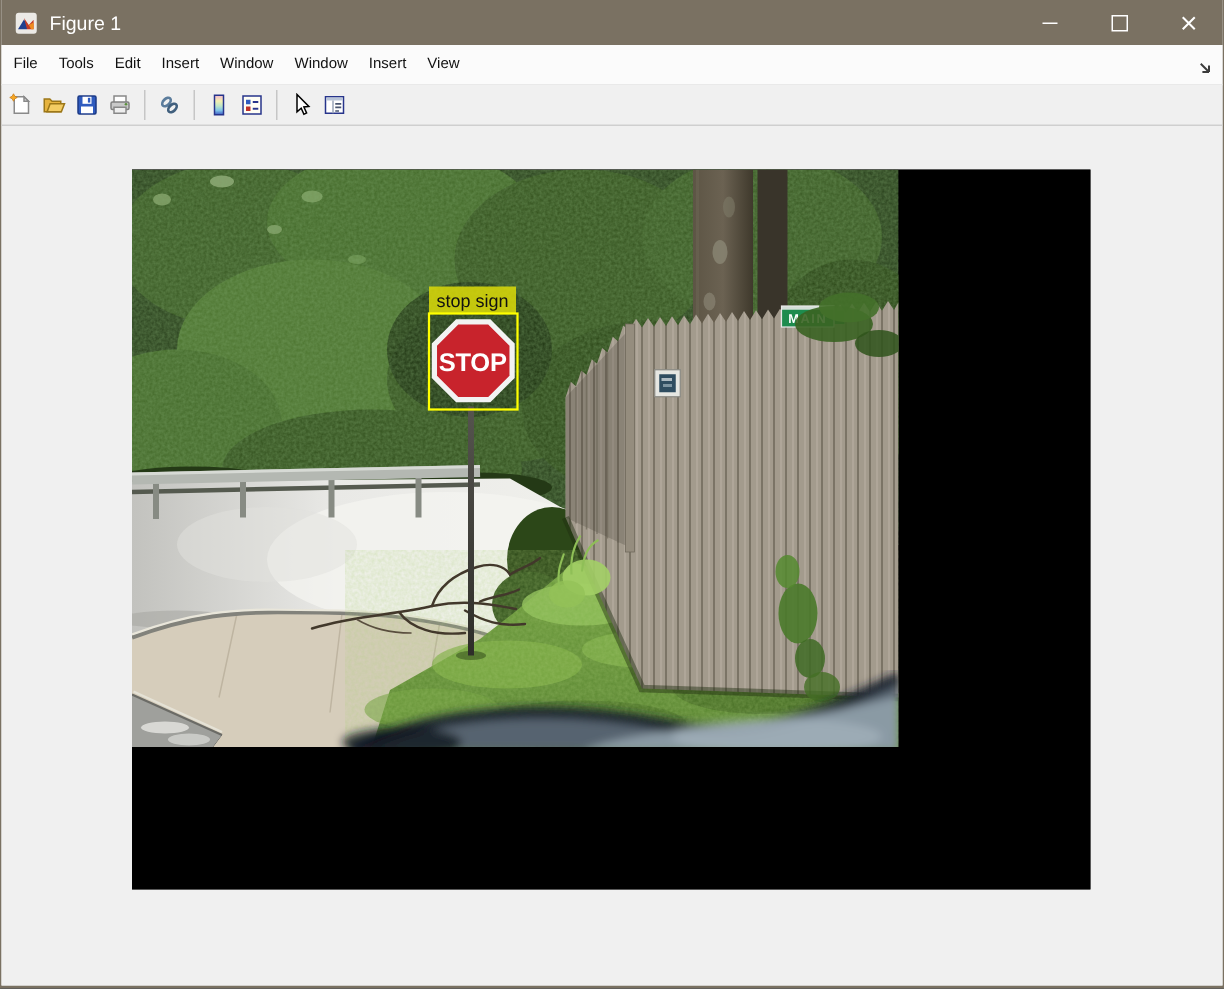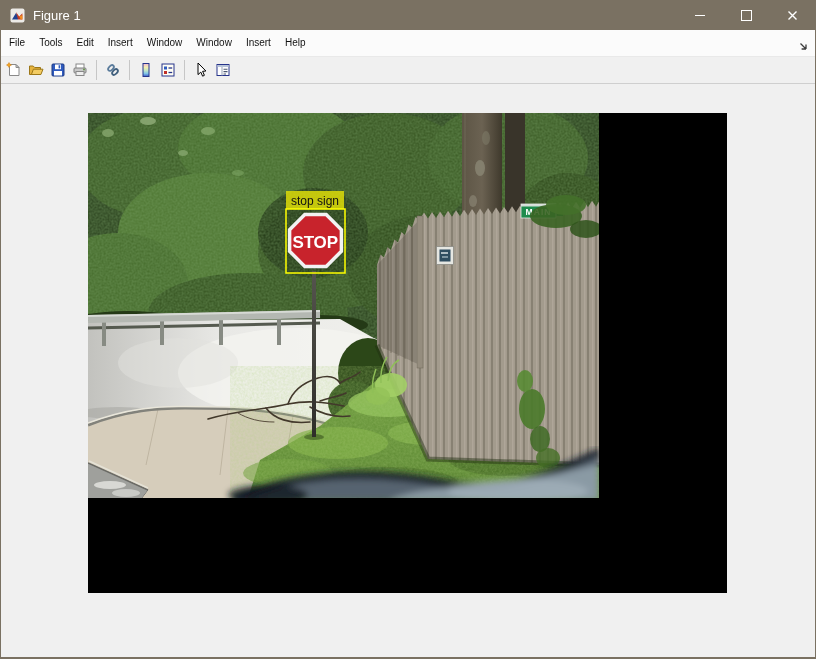--- a/index.html
+++ b/index.html
@@ -59,21 +59,21 @@
   </div>
 
   <div class="menubar">
     <span class="menu-item">File</span>
     <span class="menu-item">Tools</span>
     <span class="menu-item">Edit</span>
     <span class="menu-item">Insert</span>
     <span class="menu-item">Window</span>
     <span class="menu-item">Window</span>
     <span class="menu-item">Insert</span>
-    <span class="menu-item">Help</span>
+    <span class="menu-item">View</span>
     <span class="dock-arrow">
       <svg width="11" height="11" viewBox="0 0 11 11">
         <path d="M2.5,2.5 L8,8 M8,8 L8,3.6 M8,8 L3.6,8" stroke="#3c3c3c" stroke-width="1.3" fill="none"></path>
       </svg>
     </span>
   </div>
 
   <div class="toolbar">
     <div class="tool-btn">
       <svg width="16" height="16" viewBox="0 0 16 16">

